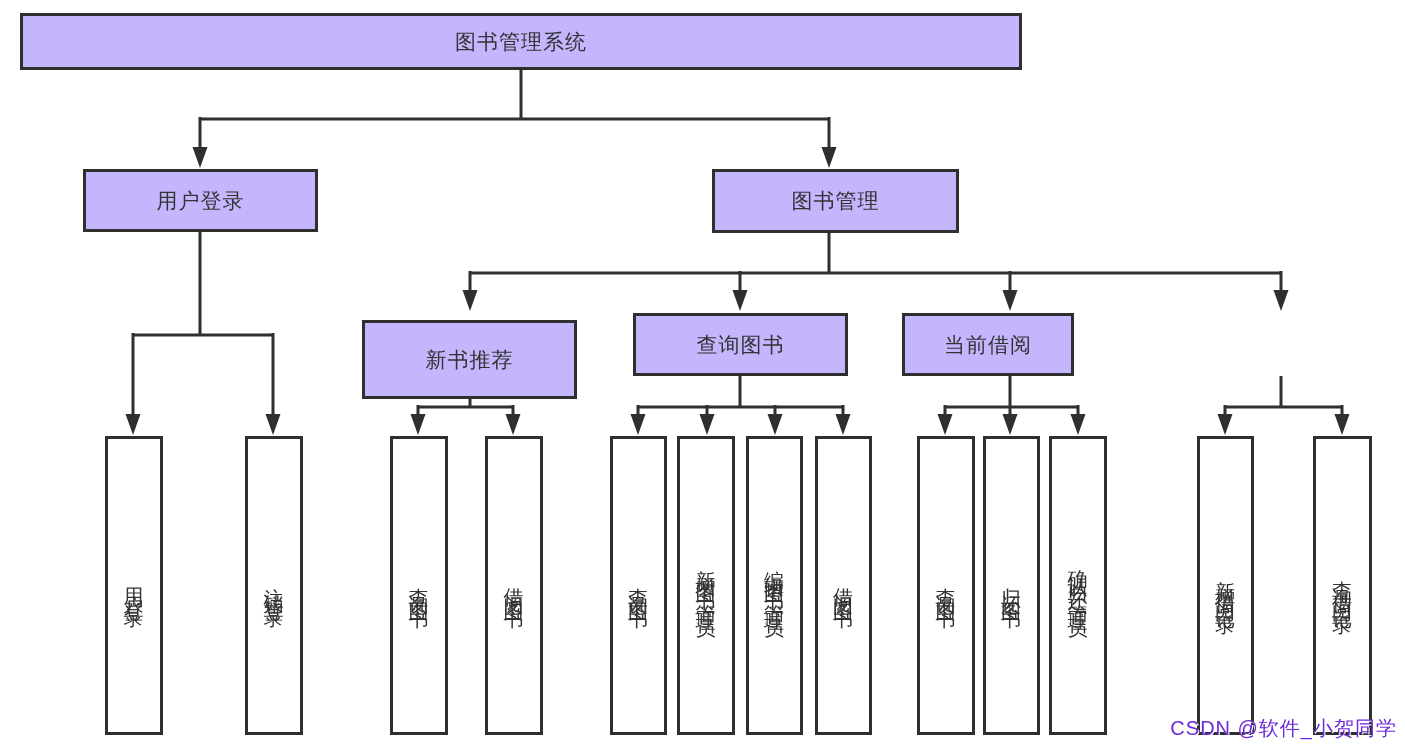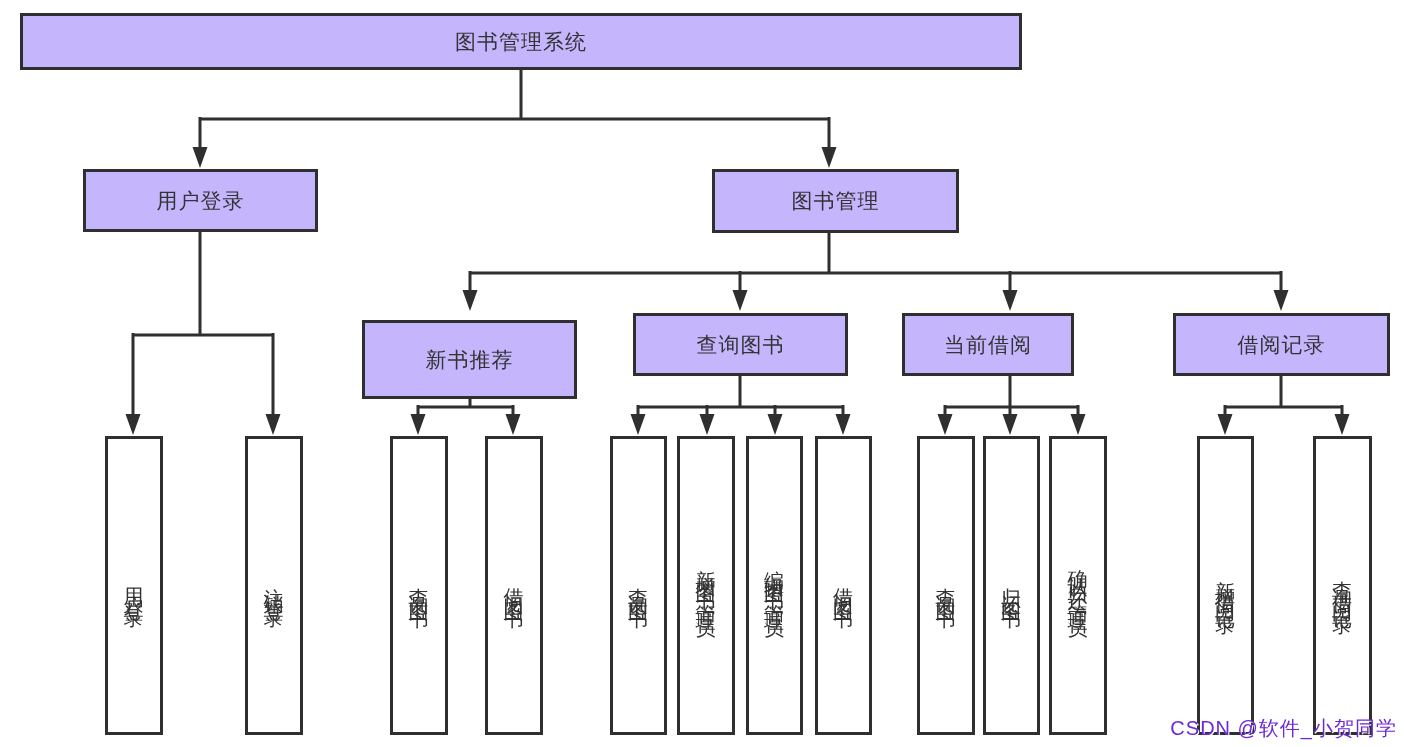--- a/index.html
+++ b/index.html
@@ -157,23 +157,20 @@
 
   <div class="node hnode lv3a">
     <span>新书推荐</span>
   </div>
   <div class="node hnode lv3b">
     <span>查询图书</span>
   </div>
   <div class="node hnode lv3c">
     <span>当前借阅</span>
   </div>
-  <div class="node hnode lv3d">
-    <span>借阅记录</span>
-  </div>
 
   <div class="leaf l1">
     <span class="vtext">用户登录</span>
   </div>
   <div class="leaf l2">
     <span class="vtext">注销登录</span>
   </div>
   <div class="leaf l3">
     <span class="vtext">查询图书</span>
   </div>

